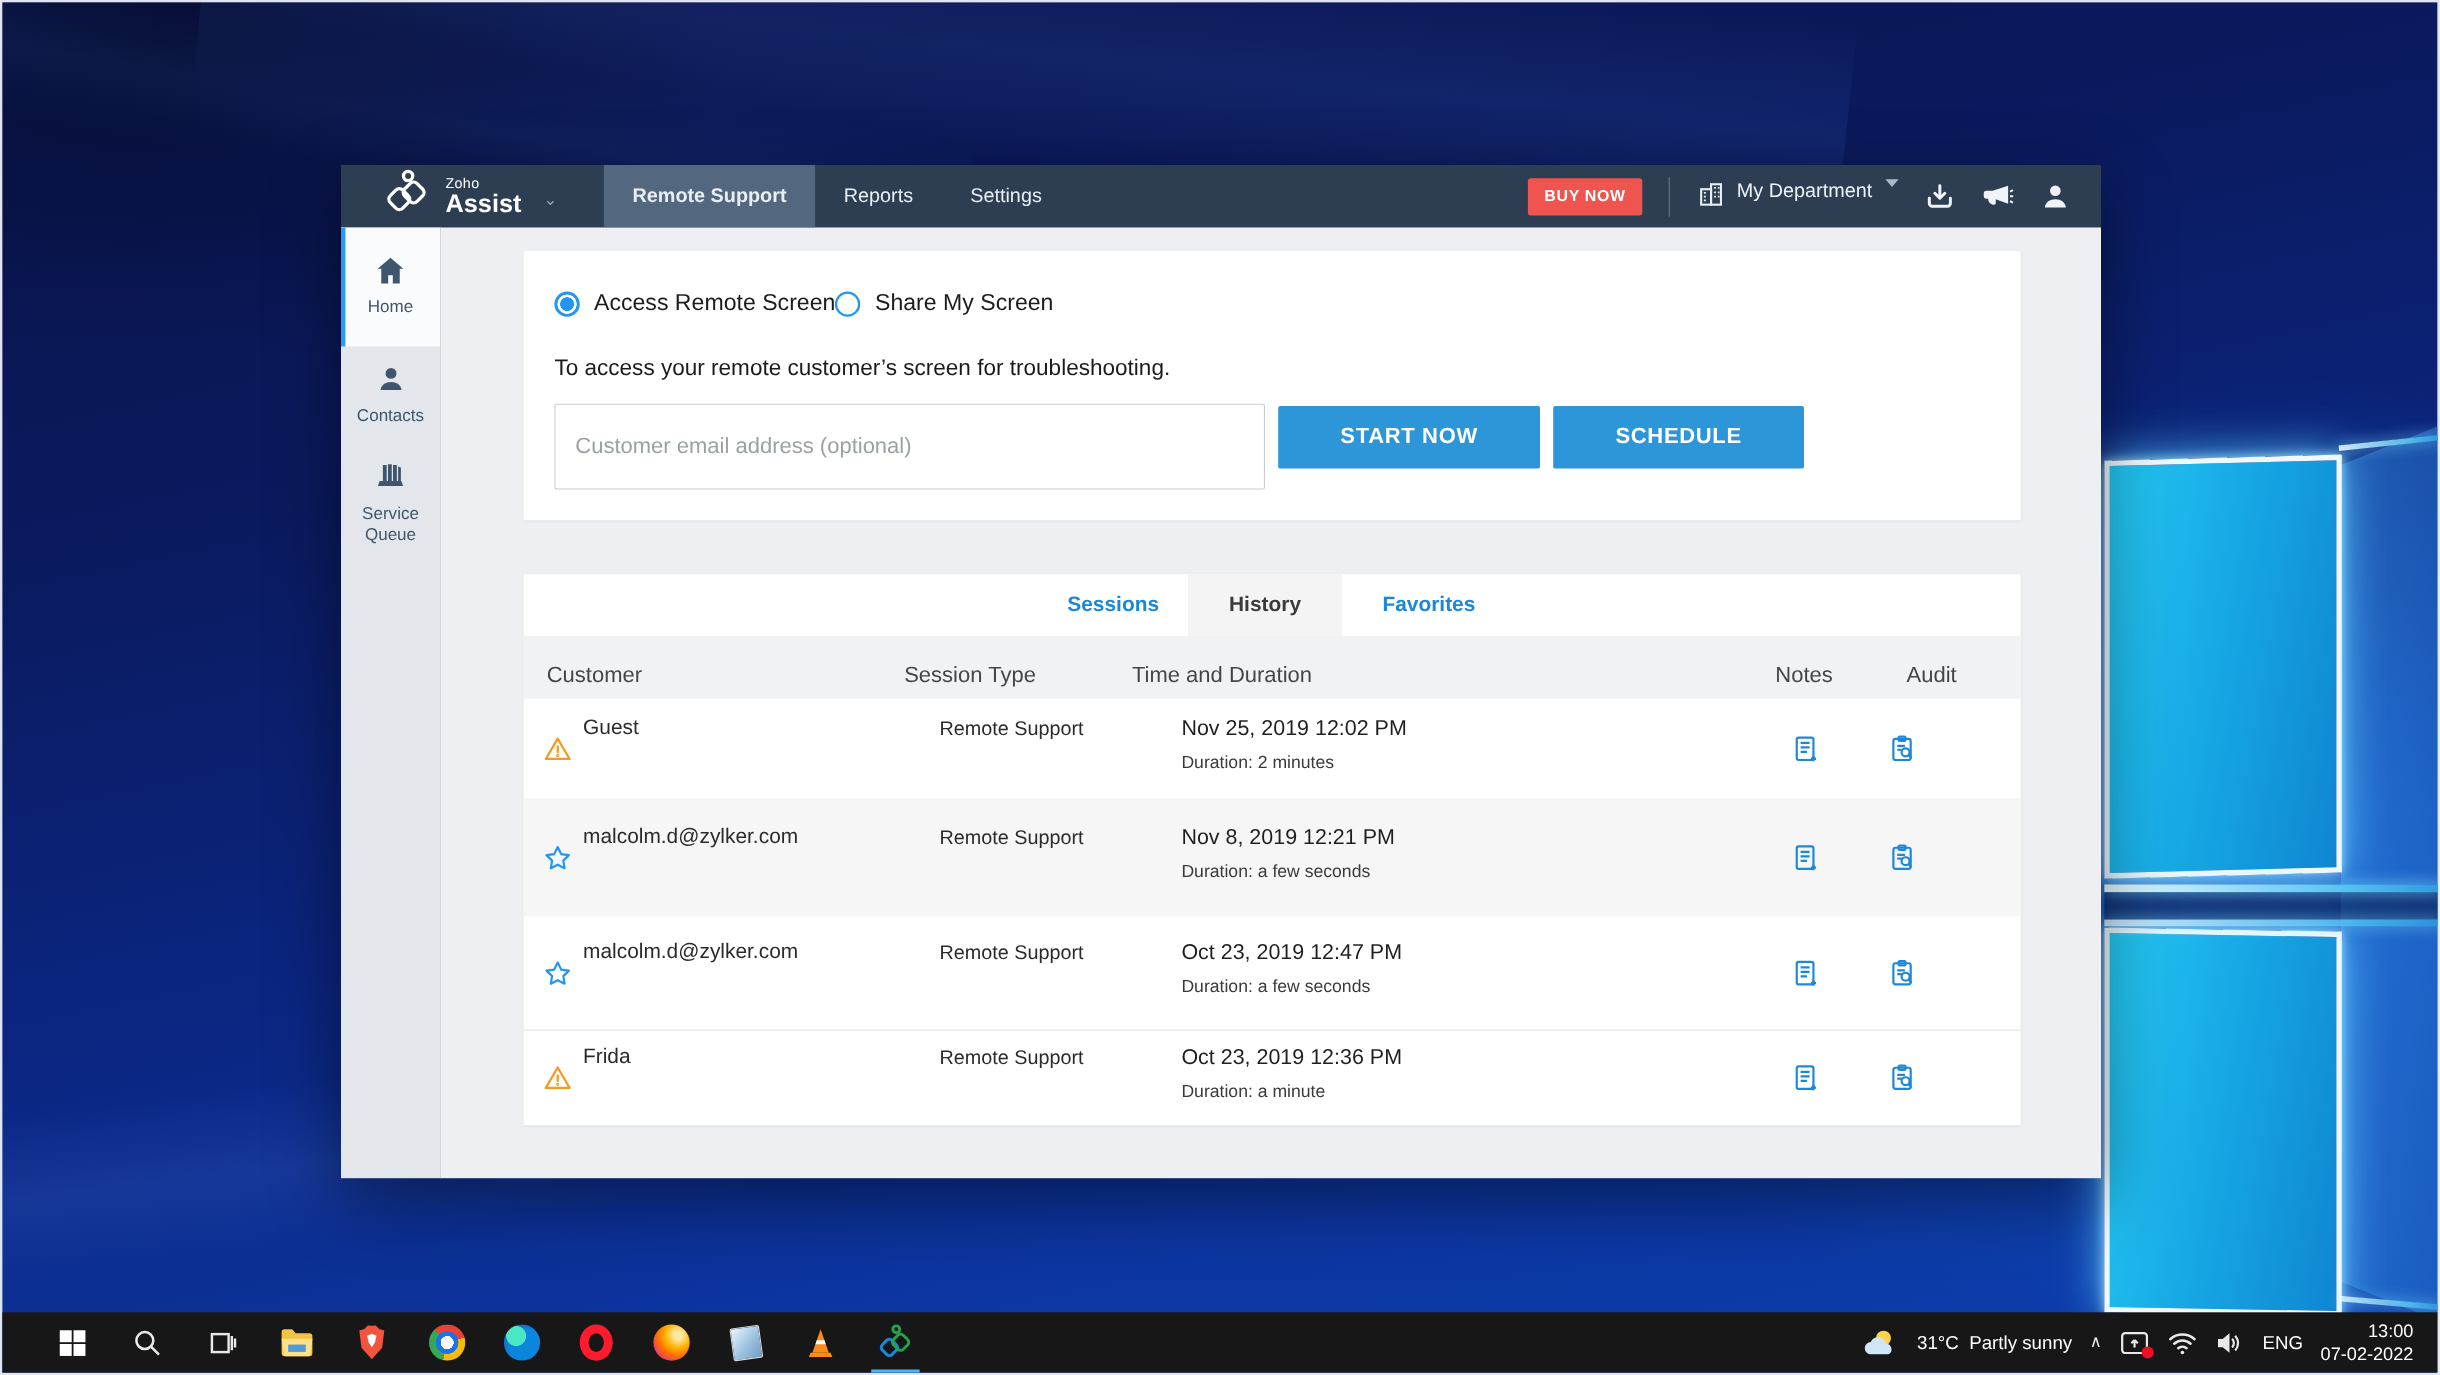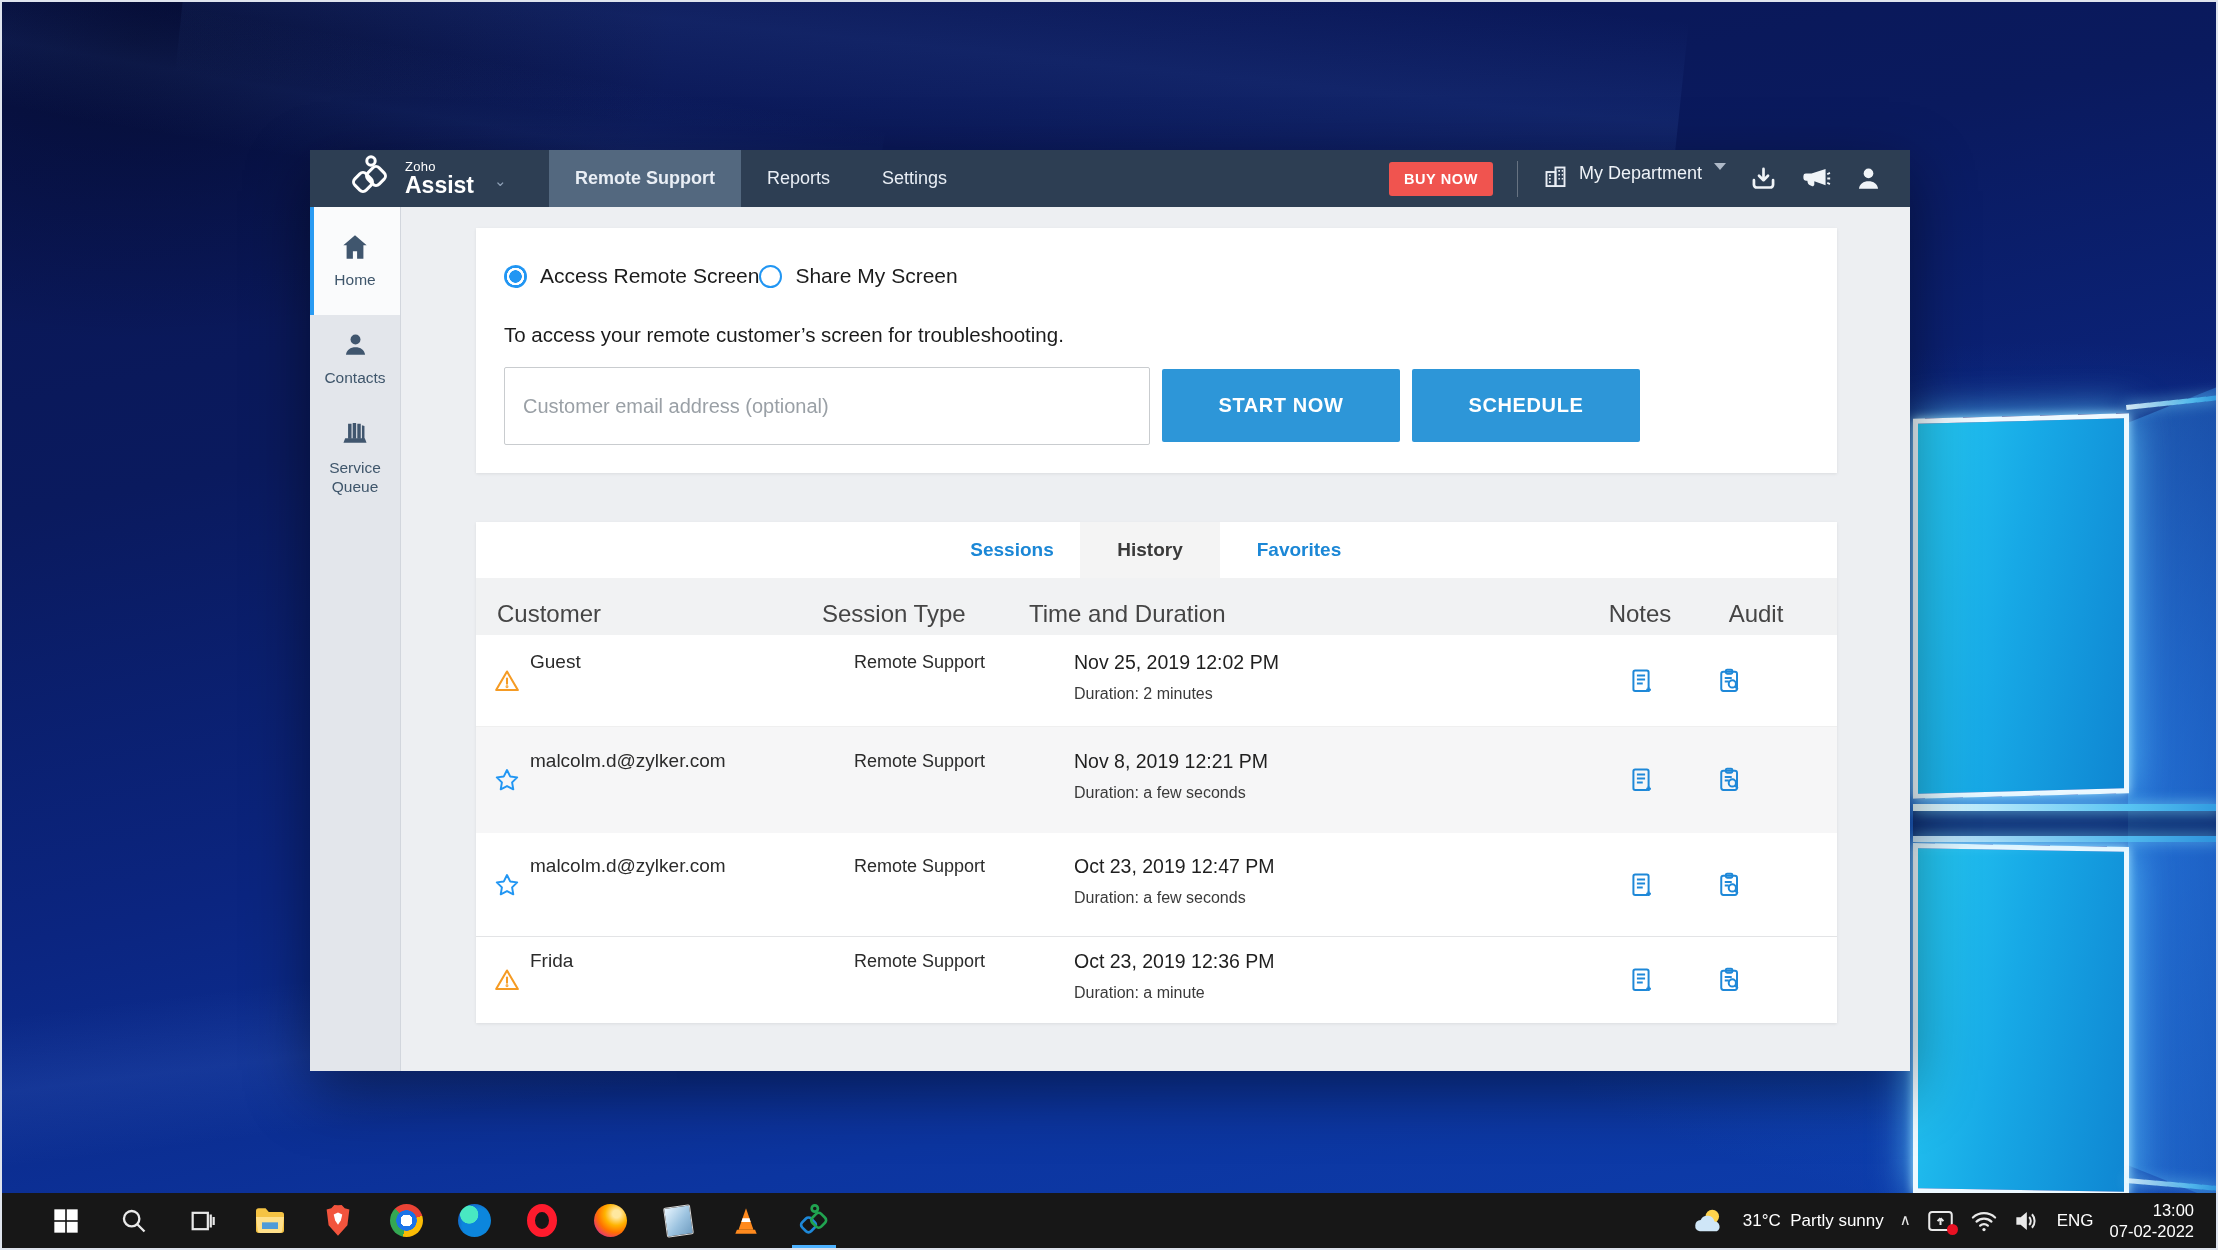--- a/index.html
+++ b/index.html
@@ -75,34 +75,34 @@
   .radio-row{ position:absolute; top:36px; left:28px; display:flex; align-items:center; }
   .radio{ width:23px; height:23px; border-radius:50%; border:2px solid #2196f3; background:#fff; cursor:pointer; flex:none; }
   .radio.sel{ border:none;
     background:radial-gradient(circle at center, #2196f3 0 6px, #fff 6.5px 8.5px, #2196f3 9px); }
   .radio-label{ font-size:21px; color:#1c1c1c; margin:0 0 0 13px; }
   .radio-label.gap{ }
   .desc{ position:absolute; left:28px; top:95px; font-size:20.5px; color:#1b1b1b; }
   .email-input{ position:absolute; left:28px; top:139px; width:646px; height:78px; border:1px solid #c9cccf;
     border-radius:2px; font-size:20px; padding:0 18px; color:#333; font-family:inherit; }
   .email-input::placeholder{ color:#9aa0a6; }
-  .btn-primary{ position:absolute; top:141px; height:73px; background:#2d96d8; border:none; color:#fff;
+  .btn-primary{ position:absolute; top:141px; height:57px; background:#2d96d8; border:none; color:#fff;
     font-size:20px; font-weight:bold; letter-spacing:.6px; font-family:inherit; cursor:pointer; border-radius:2px; }
   .btn-start{ left:686px; width:238px; }
   .btn-schedule{ left:936px; width:228px; }
 
   .stabs{ position:relative; height:56px; }
   .stab{ position:absolute; top:0; height:56px; display:flex; align-items:center; justify-content:center;
     font-size:19px; font-weight:bold; color:#1b87d6; cursor:pointer; }
   .stab.t0{ left:460px; width:152px; }
   .stab.t1{ left:604px; width:140px; }
   .stab.t2{ left:748px; width:150px; }
   .stab.active{ background:#f4f4f4; color:#3a3a3a; }
   .thead{ position:absolute; top:56px; left:0; right:0; height:57px; background:#f1f2f3; }
-  .th{ position:absolute; top:0; height:72px; display:flex; align-items:center; font-size:24px; color:#454545; font-weight:500; }
+  .th{ position:absolute; top:0; height:72px; display:flex; align-items:center; font-size:20px; color:#454545; font-weight:500; }
   .th.c0{ left:21px; } .th.c1{ left:346px; } .th.c2{ left:553px; }
   .th.c3{ left:1124px; width:80px; justify-content:center; }
   .th.c4{ left:1240px; width:80px; justify-content:center; }
   .rows{ position:absolute; top:113px; left:0; right:0; }
   .row{ position:relative; cursor:pointer; }
   .row.r0{ height:92px; border-bottom:1px solid #efefef; }
   .row.r1{ height:106px; background:#f6f6f7; }
   .row.r2{ height:104px; border-bottom:1px solid #e3e4e6; }
   .row.r3{ height:86px; }
   .cell-type-icon{ position:absolute; left:18px; top:50%; transform:translateY(-50%); width:26px; height:26px; }

